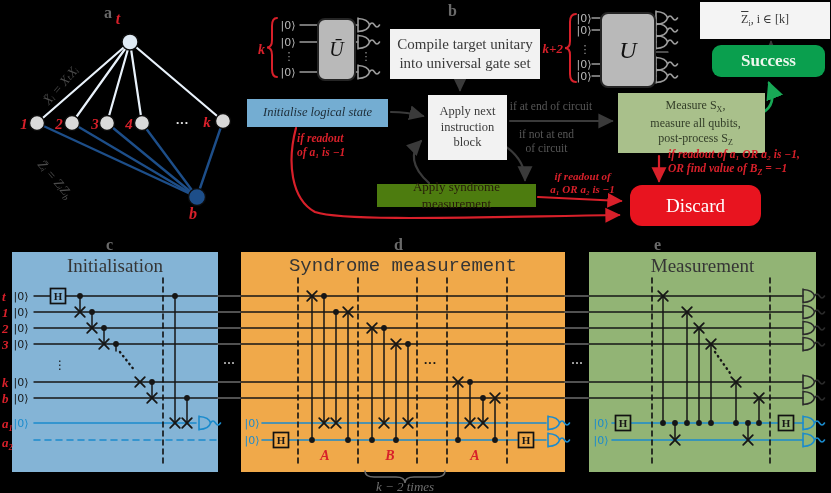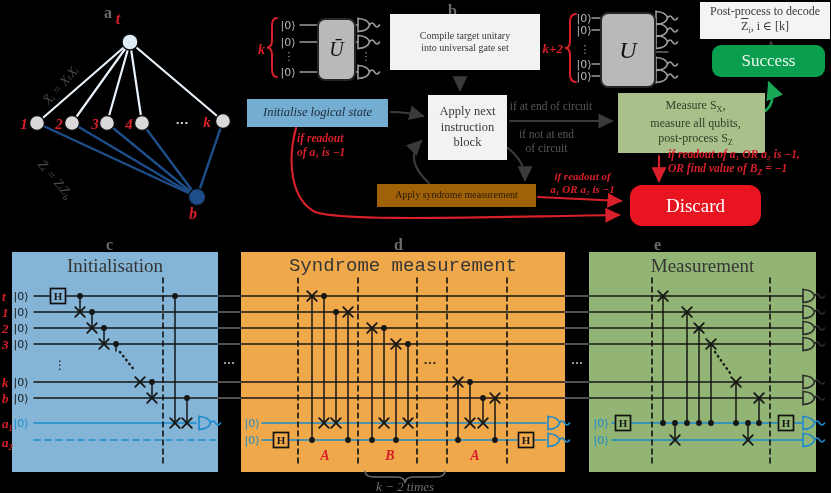--- a/index.html
+++ b/index.html
@@ -337,51 +337,50 @@
   <div class="ov plabel" style="left:104px;top:4px;">a</div>
   <div class="ov plabel" style="left:448px;top:2px;">b</div>
   <div class="ov plabel" style="left:106px;top:236px;">c</div>
   <div class="ov plabel" style="left:394px;top:236px;">d</div>
   <div class="ov plabel" style="left:654px;top:236px;">e</div>
 
   <div class="ov ptitle" style="left:12px;top:255px;width:206px;">Initialisation</div>
   <div class="ov ptitle" style="left:241px;top:255px;width:324px;font-family:Liberation Mono, monospace;">Syndrome measurement</div>
   <div class="ov ptitle" style="left:589px;top:255px;width:227px;">Measurement</div>
 
-  <div class="box" style="left:390px;top:14px;width:150px;height:56px;background:#f2f2f2;font-size:10px;">
+  <div class="box" style="left:390px;top:29px;width:150px;height:50px;background:#f2f2f2;font-size:15px;">
     <div>Compile target unitary</div>
     <div>into universal gate set</div>
   </div>
 
   <div class="box" style="left:247px;top:99px;width:141px;height:28px;background:#74add2;font-size:12.5px;color:#1c2b36;font-style:italic;">
     <div>Initialise logical state</div>
   </div>
 
   <div class="box" style="left:428px;top:95px;width:79px;height:65px;background:#f2f2f2;font-size:12.5px;">
     <div>Apply next</div>
     <div>instruction</div>
     <div>block</div>
   </div>
 
-  <div class="box" style="left:377px;top:184px;width:159px;height:23px;background:#a16207;font-size:10px;color:#26190a;">
+  <div class="box" style="left:377px;top:184px;width:159px;height:23px;background:#4d7c0f;font-size:13px;color:#26190a;">
     <div>Apply syndrome measurement</div>
   </div>
 
   <div class="box" style="left:618px;top:93px;width:139px;height:60px;background:#a9c08b;font-size:12px;color:#333d28;padding-left:8px;">
     <div><span>Measure S</span><sub>X</sub><span>,</span></div>
     <div>measure all qubits,</div>
     <div><span>post-process S</span><sub>Z</sub></div>
   </div>
 
   <div class="box" style="left:700px;top:2px;width:130px;height:37px;background:#f4f4f4;font-size:12px;">
-    <div>Post-process to decode</div>
     <div><span class="ovl">Z</span><sub>i</sub><span>, i ∈ [k]</span></div>
   </div>
 
-  <div class="box" style="left:712px;top:45px;width:113px;height:32px;background:#0a9f4e;color:#eef7ee;font-size:17px;border-radius:9px;">
+  <div class="box" style="left:712px;top:45px;width:113px;height:32px;background:#0a9f4e;color:#eef7ee;font-size:17px;border-radius:9px;font-weight:bold;">
     <div>Success</div>
   </div>
 
   <div class="box" style="left:630px;top:185px;width:131px;height:41px;background:#e8141f;color:#ffffff;font-size:19px;border-radius:12px;">
     <div>Discard</div>
   </div>
 
   <div class="box gatebox" style="left:317px;top:18px;width:35px;height:59px;font-size:20px;">
     <div>Ū</div>
   </div>

